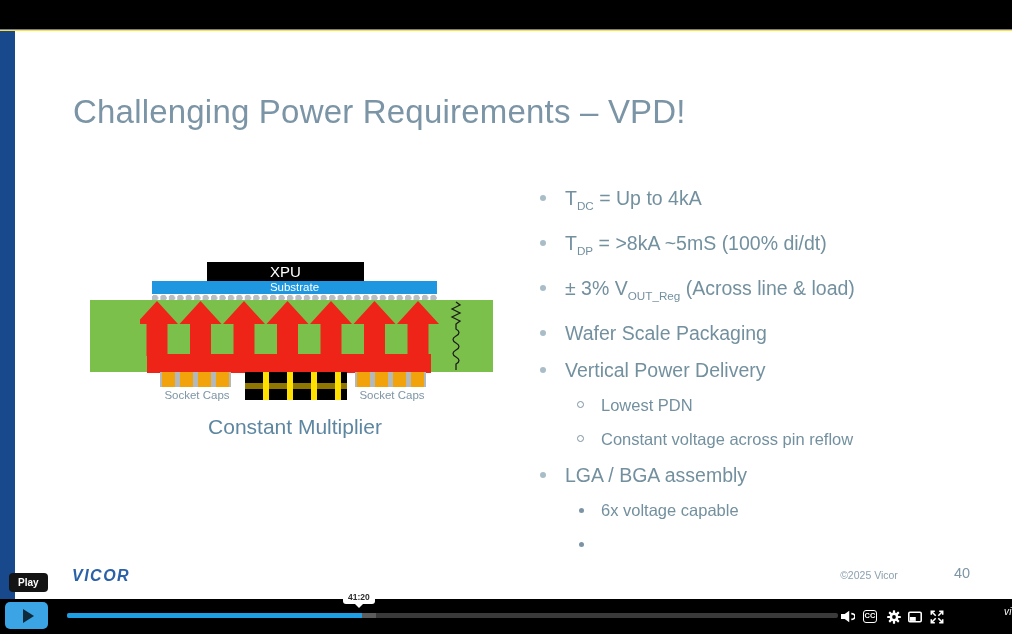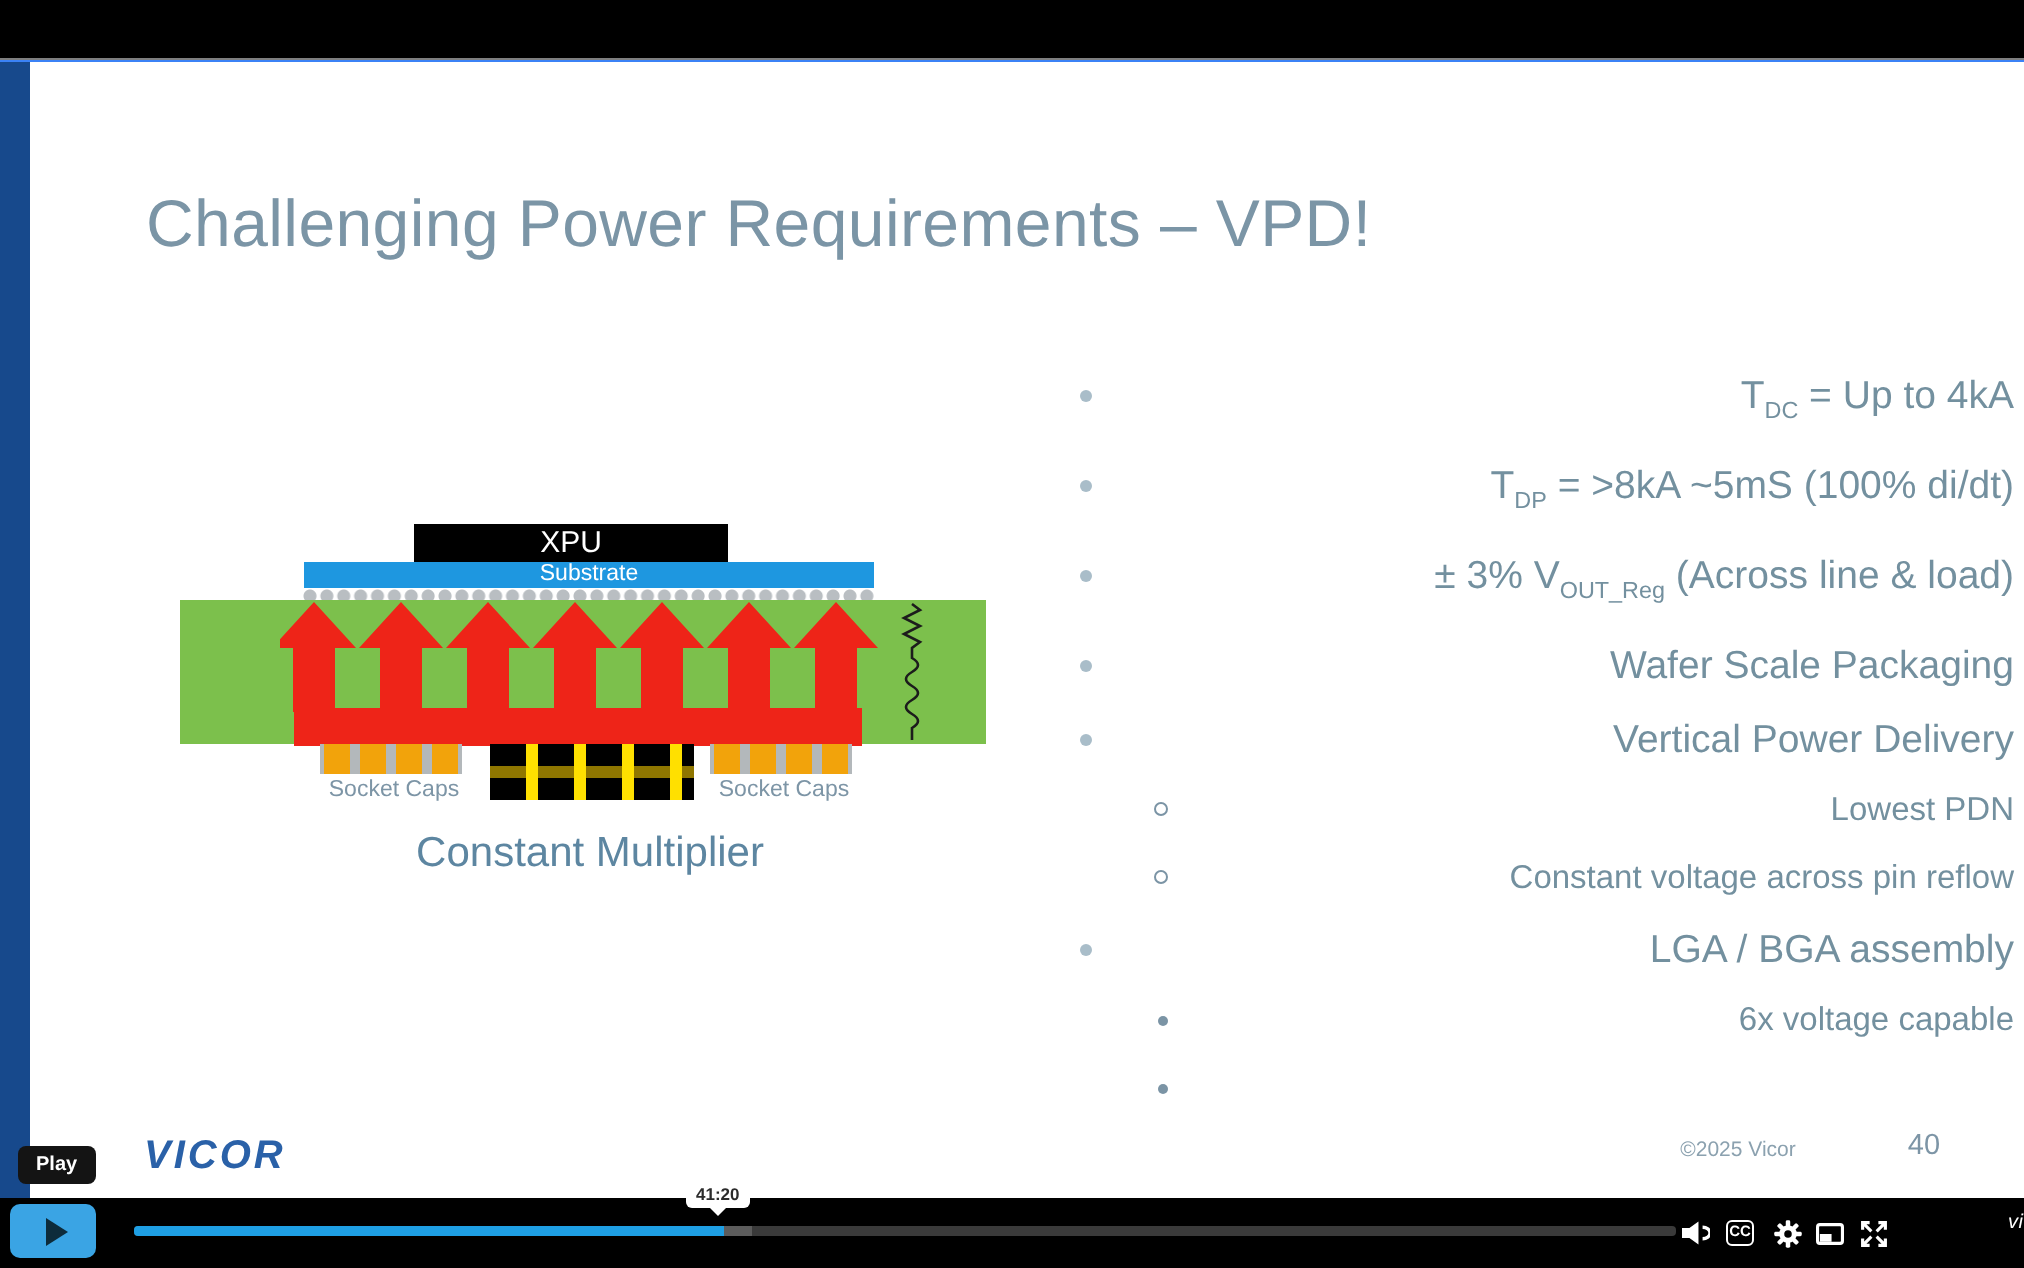--- a/index.html
+++ b/index.html
@@ -1,18 +1,18 @@
 <!DOCTYPE html>
 <html><head>
 <meta charset="utf-8">
 <style>
   * { margin:0; padding:0; box-sizing:border-box; }
   html,body { background:#000; }
   body { font-family:"Liberation Sans", sans-serif; }
-  .stage { position:relative; width:1012px; height:634px; background:#3b82f6; overflow:hidden; }
+  .stage { position:relative; width:1012px; height:634px; background:#fde047; overflow:hidden; }
 
   
   .top-bar { position:absolute; left:0; top:0; width:1012px; height:30px; background:#000; border-bottom:1px solid #7e7e7e; }
 
   
   .accent-stripe { position:absolute; left:0; top:31px; width:15px; height:568px; background:#17498c; }
   .slide { position:absolute; left:15px; top:31px; width:997px; height:568px; background:#fff; }
 
   .slide-title { position:absolute; left:58px; top:62px; width:860px; font-size:33px; font-weight:400; color:#7b95a6; letter-spacing:0.2px; }
 
@@ -35,32 +35,32 @@
               linear-gradient(#8f7600, #8f7600);
             background-size:auto, 100% 6px;
             background-position:0 0, 0 11px;
             background-repeat:repeat, no-repeat; }
   .caps-label { position:absolute; top:358px; font-size:11.5px; color:#7d95a6; text-align:center; }
   .caps-label.left { left:145px; width:74px; }
   .caps-label.right { left:337px; width:80px; }
   .diagram-caption { position:absolute; left:135px; top:384px; width:290px; text-align:center; font-size:21px; color:#5d86a1; }
 
   
-  .bullets { position:absolute; left:522px; top:154px; width:470px; list-style:none;text-align:right; }
+  .bullets { position:absolute; left:522px; top:154px; width:470px; list-style:none; }
   .bullets li { position:relative; color:#73909f; }
   .b-l1 { padding-left:28px; font-size:19.5px; line-height:26px; margin-bottom:11px; }
   .b-l2 { padding-left:64px; font-size:16.5px; line-height:23px; margin-bottom:11px; }
   .bullets .marker { position:absolute; border-radius:50%; }
   .b-l1.m-dot .marker { left:3px; top:10px; width:6px; height:6px; background:#a9bdc9; }
   .b-l2.m-circle .marker { left:40px; top:7px; width:7px; height:7px; border:1.5px solid #7b94a5; background:transparent; }
   .b-l2.m-dot .marker { left:42px; top:9px; width:5px; height:5px; background:#7b94a5; }
   .bullets sub { font-size:0.6em; }
 
   
-  .vicor-logo { position:absolute; left:57px; top:536px; font-size:20px; font-weight:bold; font-style:italic; color:#2a61a8; letter-spacing:1.5px; }
+  .vicor-logo { position:absolute; left:57px; top:536px; font-size:16px; font-weight:bold; font-style:italic; color:#2a61a8; letter-spacing:1.5px; }
   .copyright { position:absolute; left:804px; top:538px; width:100px; text-align:center; font-size:10.5px; color:#8ba1af; }
   .page-number { position:absolute; left:930px; top:534px; width:34px; text-align:center; font-size:14.5px; color:#7d95a6; }
 
   
   .control-bar { position:absolute; left:0; bottom:0; width:1012px; height:35px; background:#000; }
   .play-btn { position:absolute; left:5px; top:3px; width:43px; height:27px; background:#3aa4e4; border:none; border-radius:5px; display:flex; align-items:center; justify-content:center; cursor:pointer; }
   .play-tri { width:0; height:0; border-left:11px solid #0d2b3b; border-top:7px solid transparent; border-bottom:7px solid transparent; margin-left:3px; }
   .progress { position:absolute; left:67px; top:14px; width:771px; height:5px; background:#3a3a3a; border-radius:2px; cursor:pointer; }
   .progress-fill { position:absolute; left:0; top:0; height:5px; background:#1e9fe4; border-radius:2px 0 0 2px; }
   .progress-buffer { position:absolute; top:0; height:5px; width:14px; background:#5c5c5c; }

